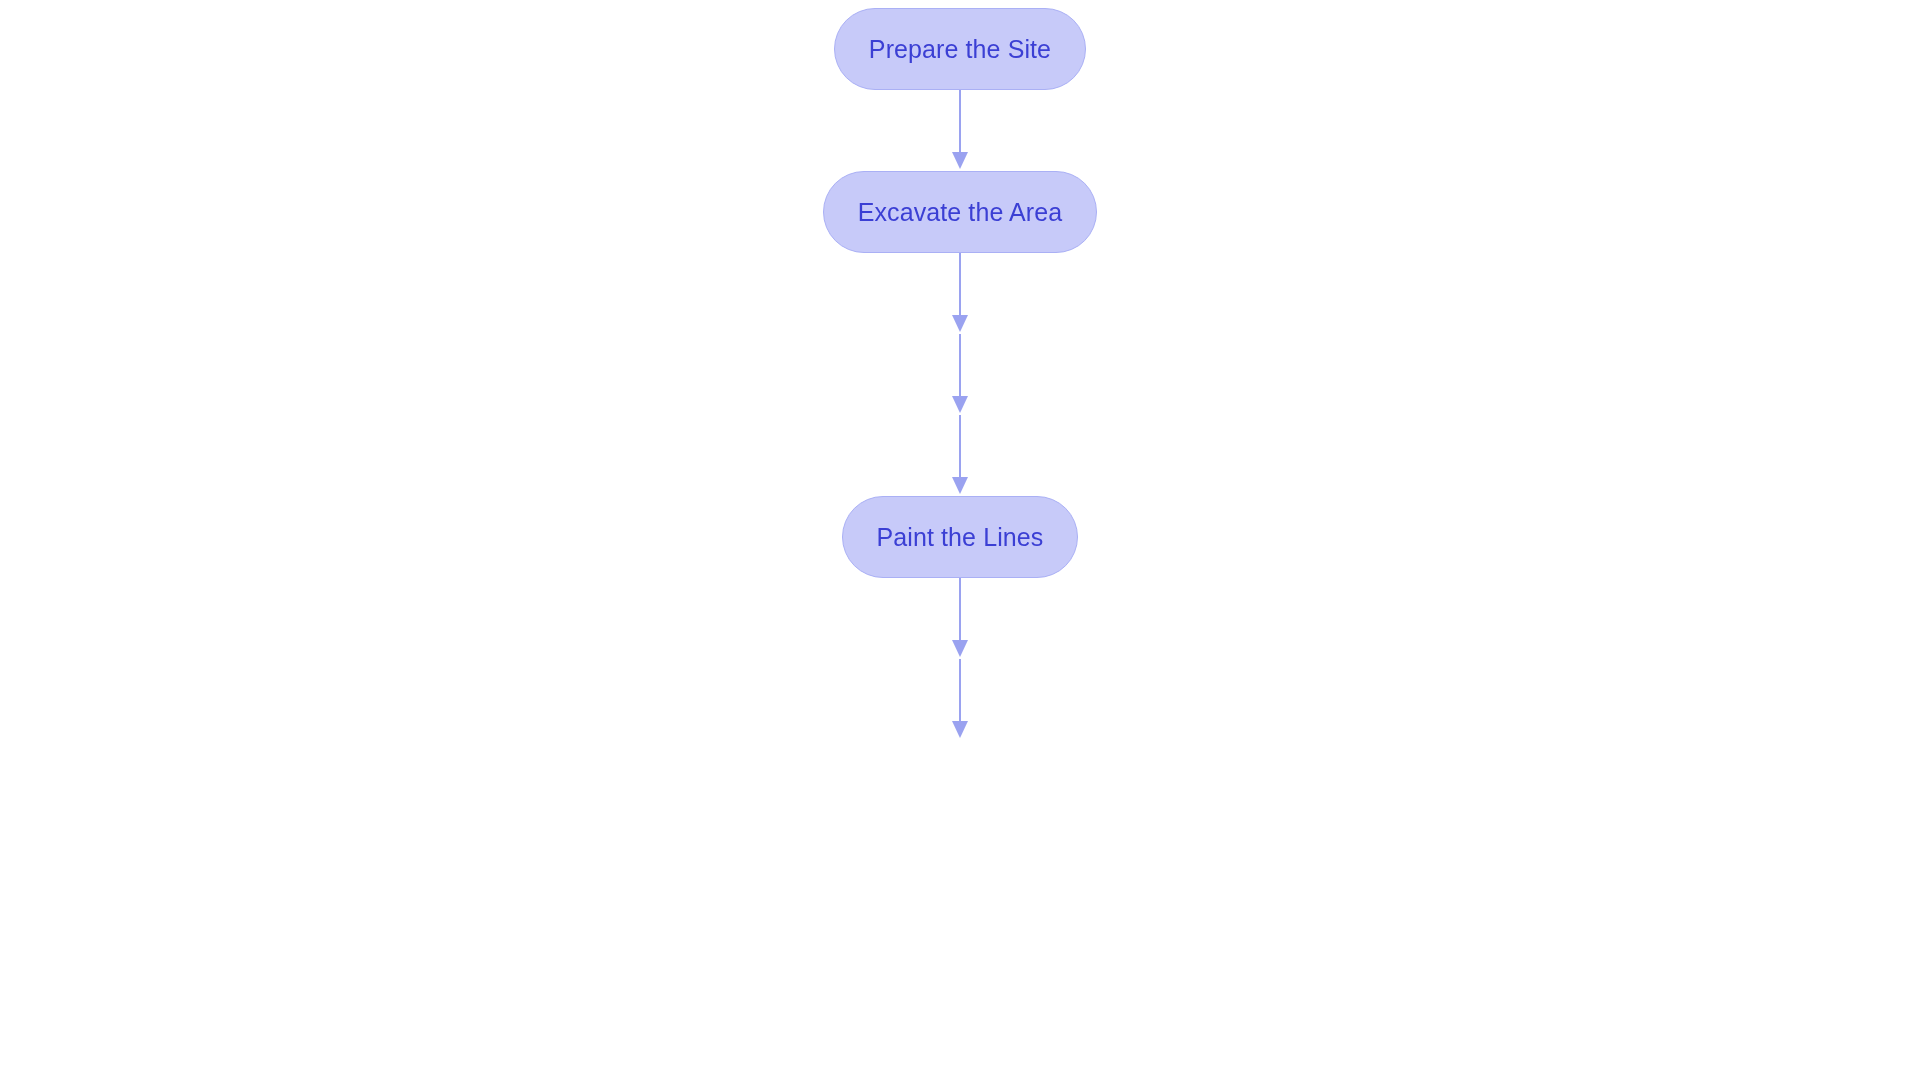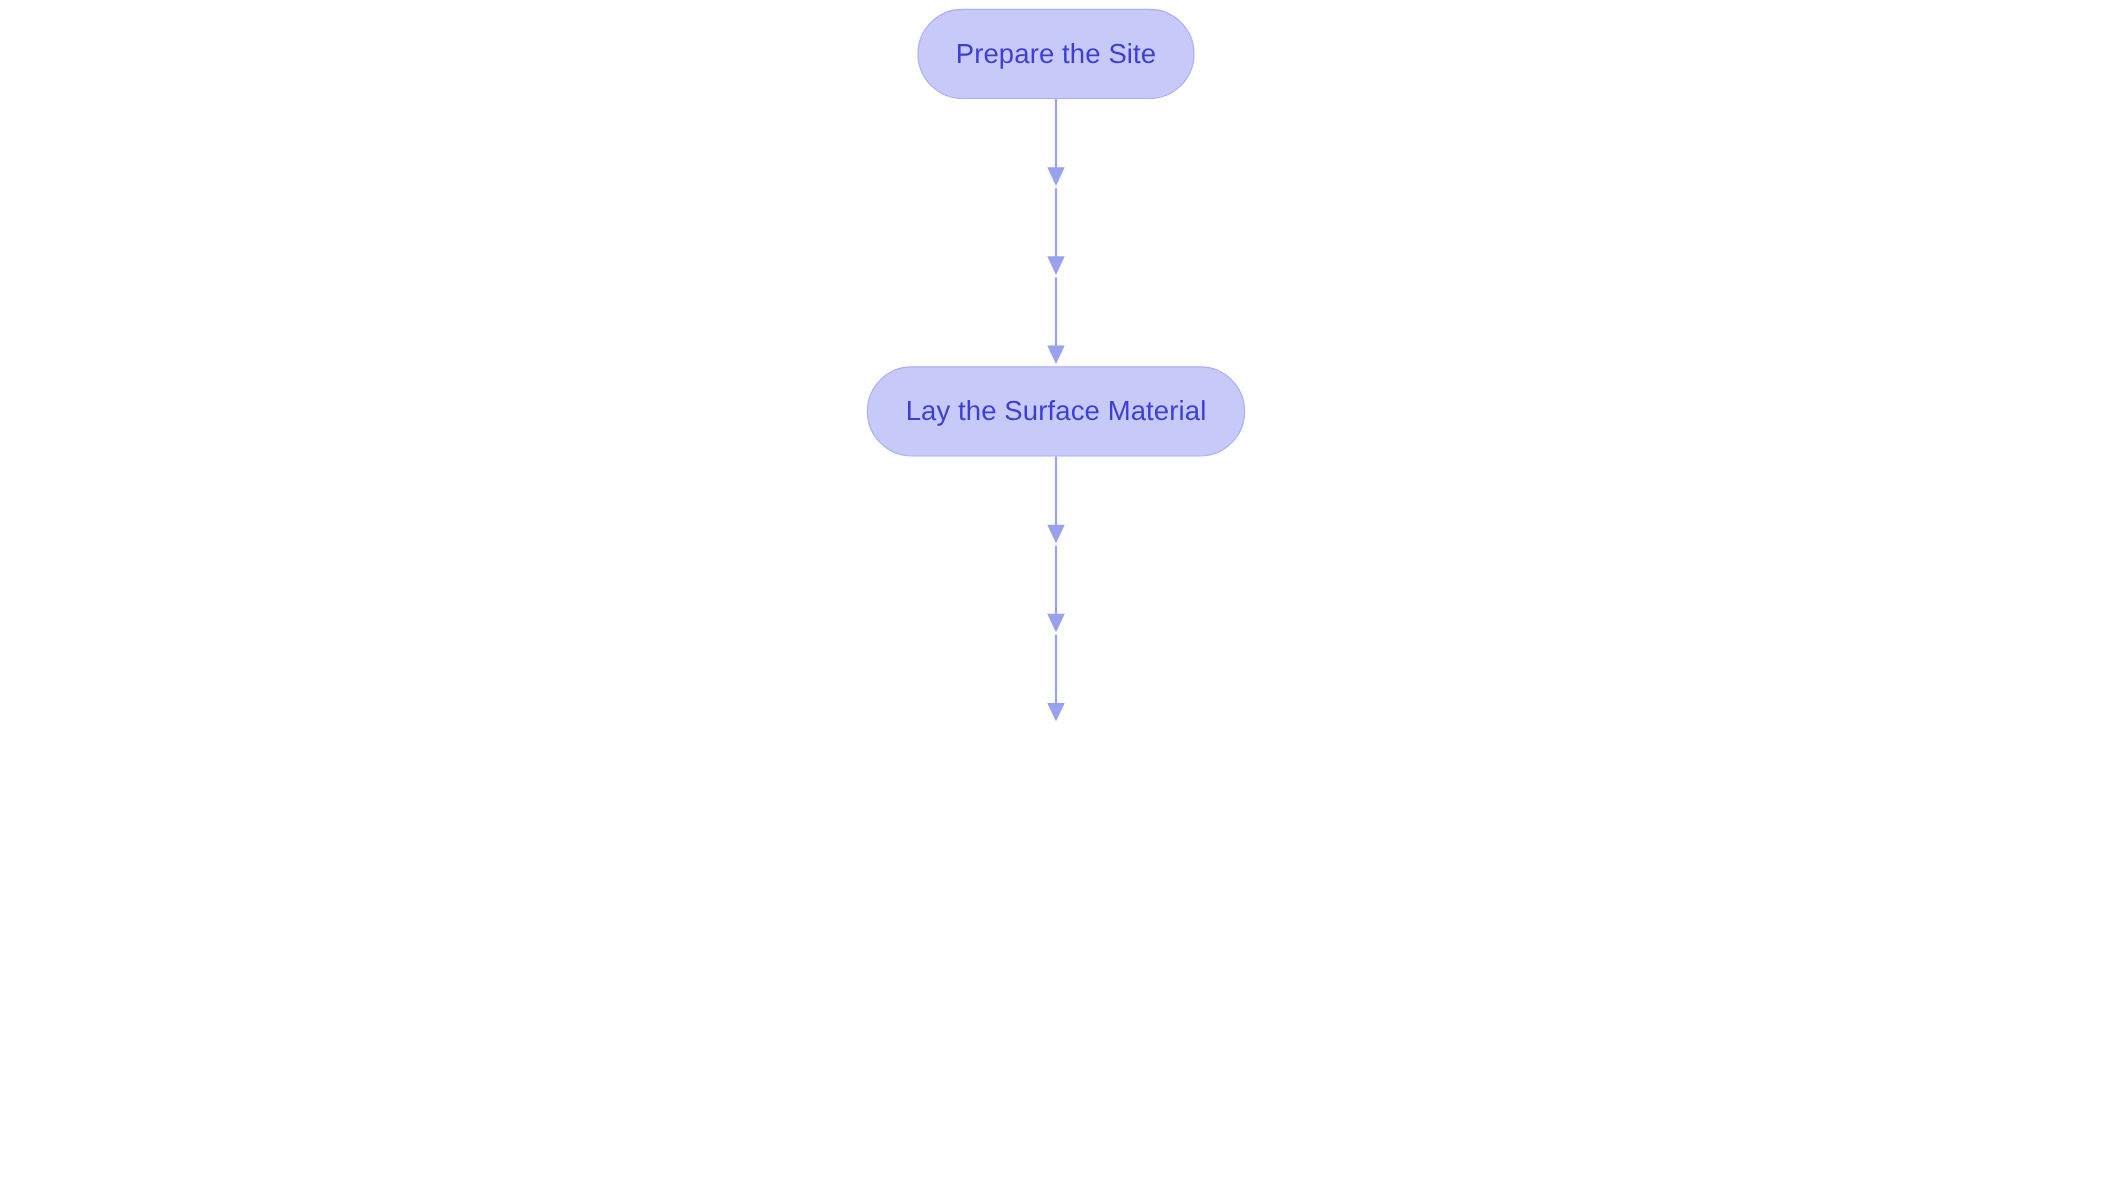--- a/index.html
+++ b/index.html
@@ -99,48 +99,51 @@
 
     <div class="flow-node">
       <span class="flow-node-label">Prepare the Site</span>
     </div>
 
     <div class="flow-connector">
       <div class="conn-line"></div>
       <div class="conn-head"></div>
     </div>
 
-
-    <div class="flow-connector">
-      <div class="conn-line"></div>
-      <div class="conn-head"></div>
-    </div>
-
-
-    <div class="flow-connector">
-      <div class="conn-line"></div>
-      <div class="conn-head"></div>
-    </div>
-
     <div class="flow-node">
-      <span class="flow-node-label">Lay the Surface Material</span>
+      <span class="flow-node-label">Excavate the Area</span>
     </div>
 
     <div class="flow-connector">
       <div class="conn-line"></div>
       <div class="conn-head"></div>
     </div>
 
 
     <div class="flow-connector">
       <div class="conn-line"></div>
       <div class="conn-head"></div>
     </div>
 
 
     <div class="flow-connector">
       <div class="conn-line"></div>
       <div class="conn-head"></div>
     </div>
 
+    <div class="flow-node">
+      <span class="flow-node-label">Paint the Lines</span>
+    </div>
+
+    <div class="flow-connector">
+      <div class="conn-line"></div>
+      <div class="conn-head"></div>
+    </div>
+
+
+    <div class="flow-connector">
+      <div class="conn-line"></div>
+      <div class="conn-head"></div>
+    </div>
+
 
   </div>
 </div>
 
 </body></html>

